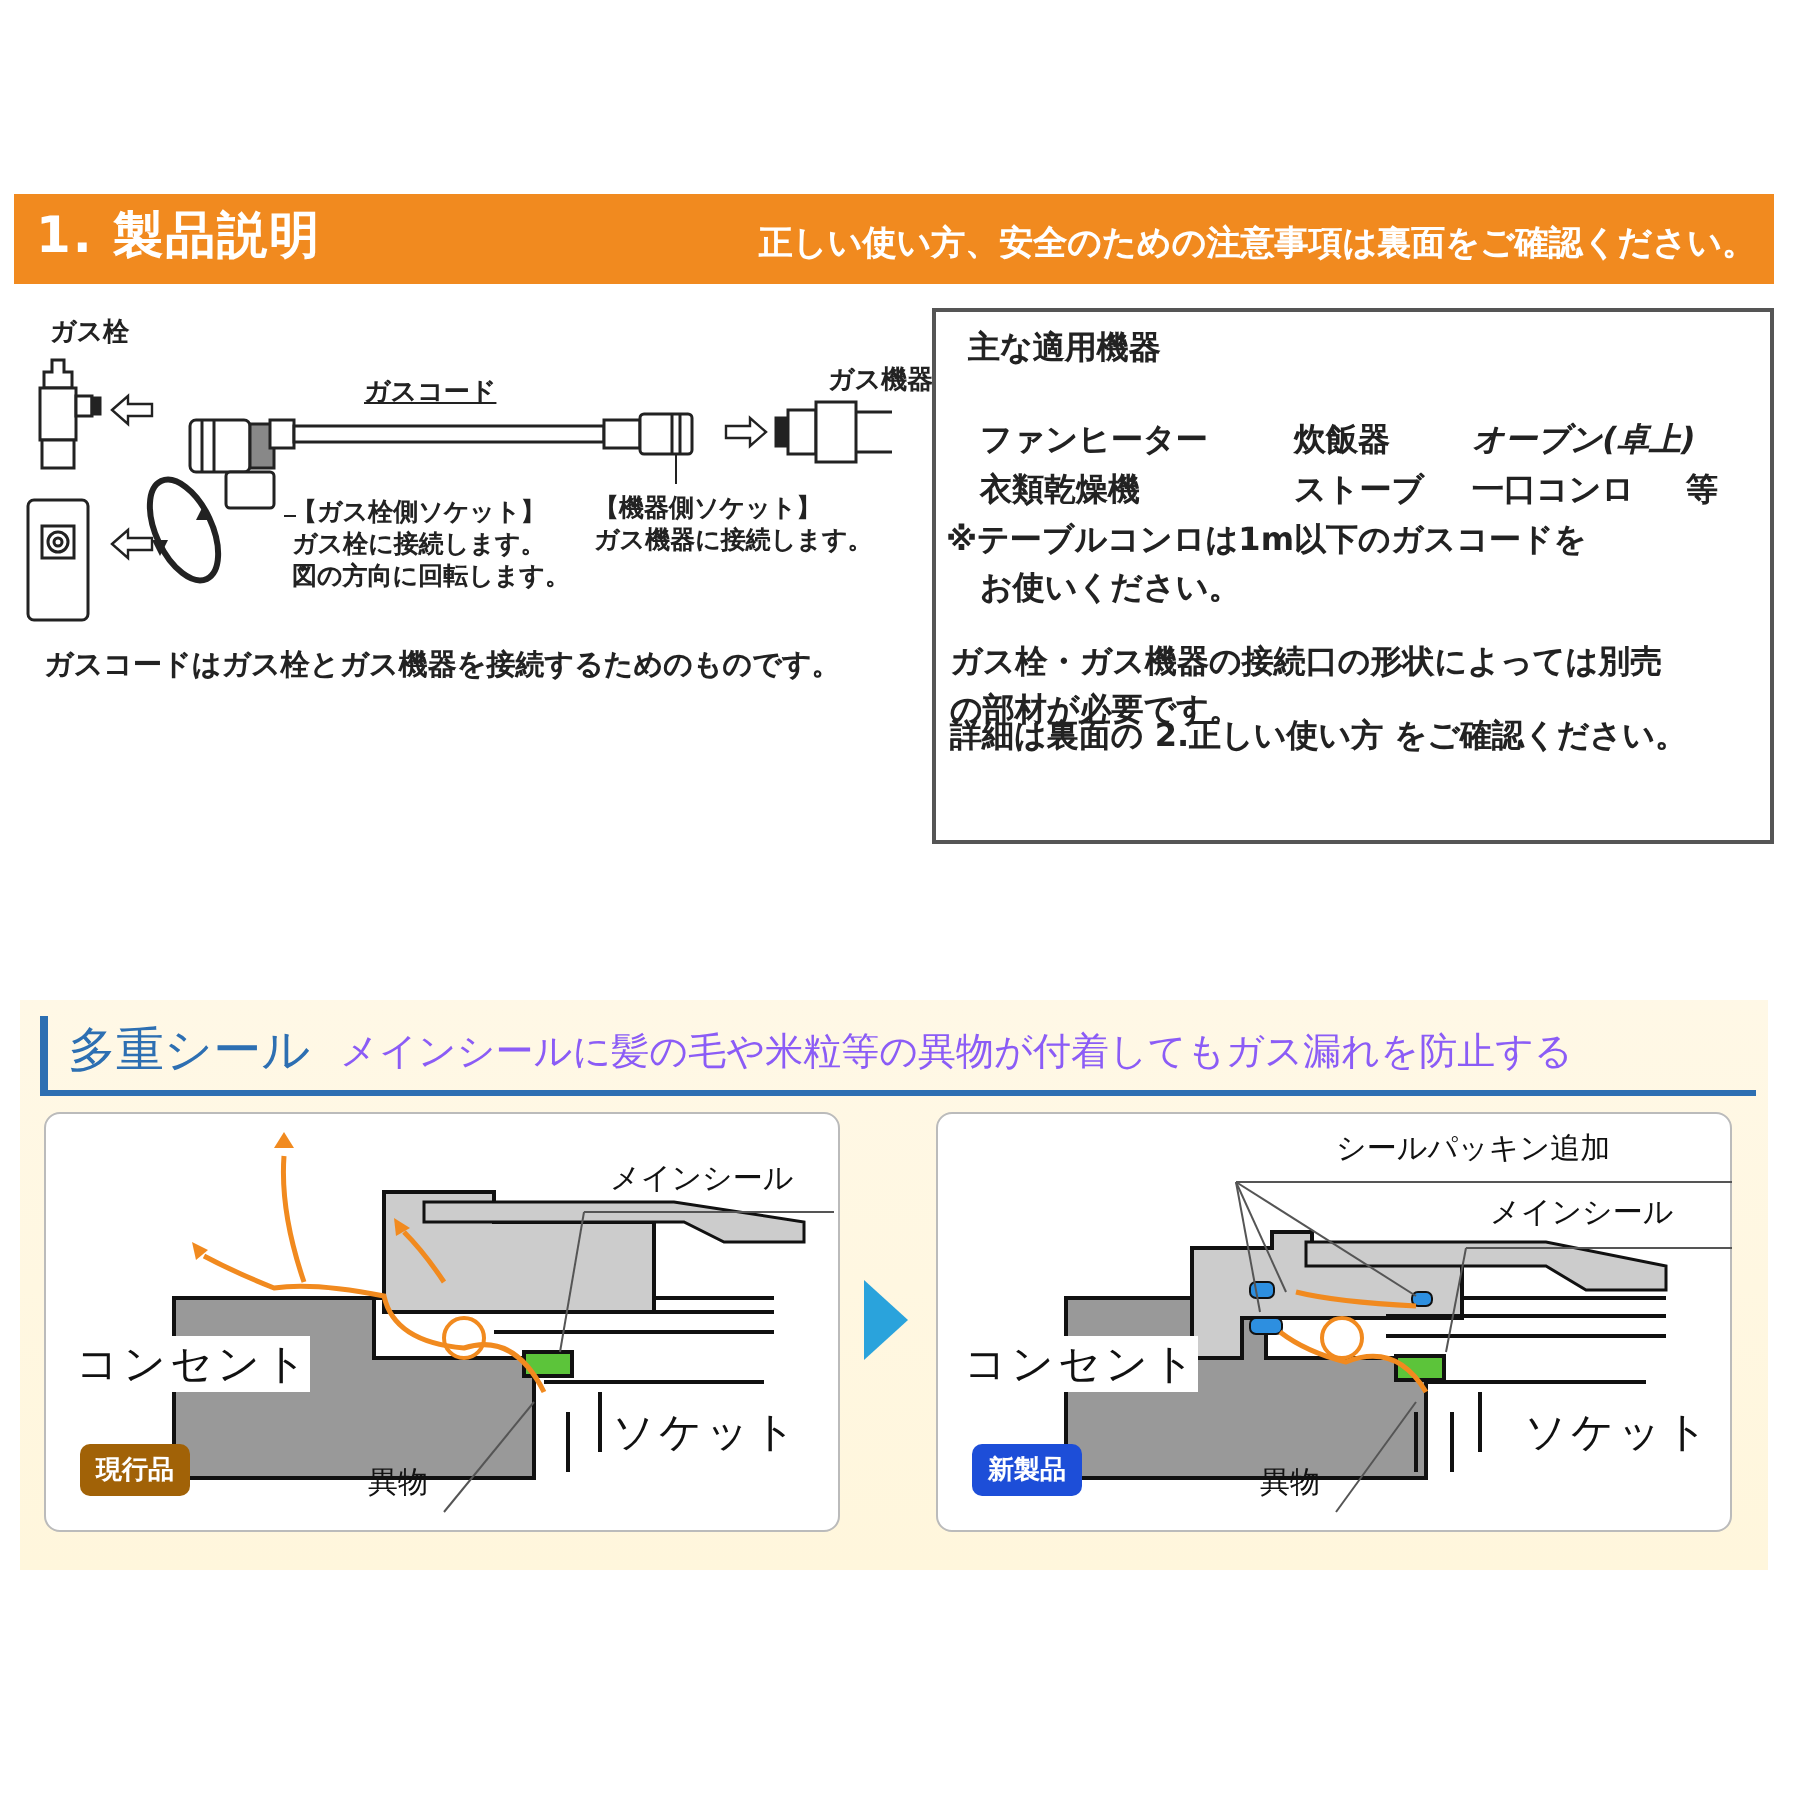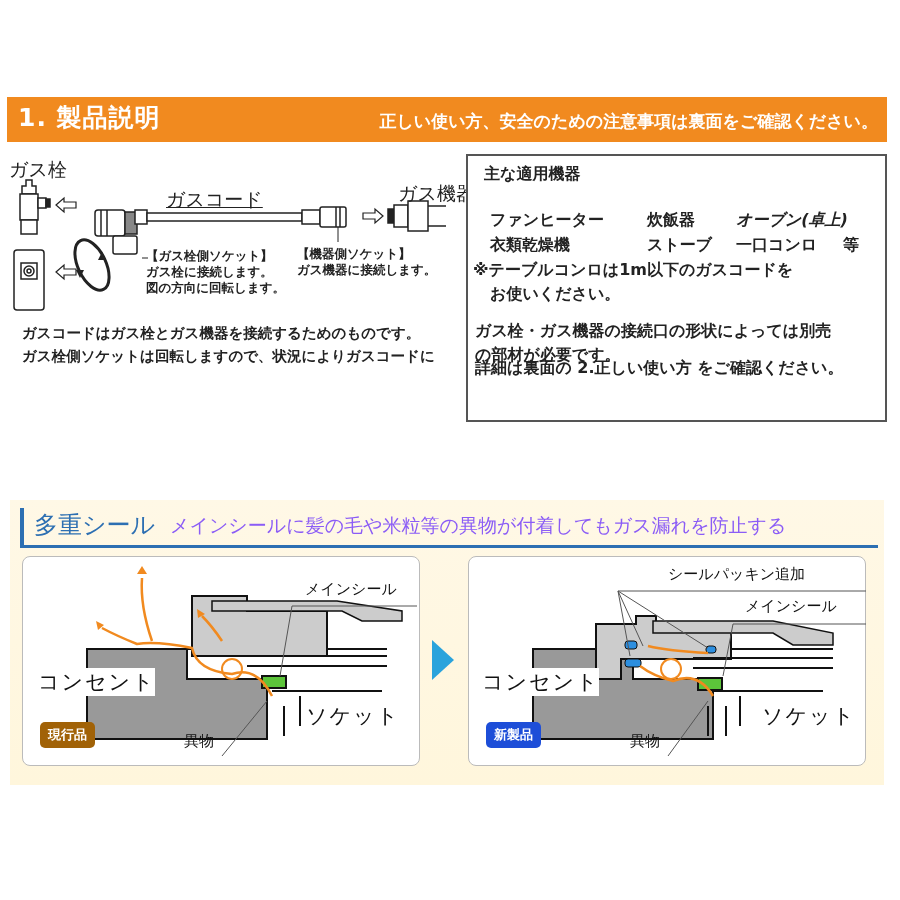--- a/index.html
+++ b/index.html
@@ -6,21 +6,21 @@
   body { width:900px; height:900px; position:relative; overflow:hidden;
          font-family:"DejaVu Sans", sans-serif; color:#222; }
   .abs { position:absolute; }
 
   
   .hdr { left:7px; top:97px; width:880px; height:45px; background:#f18a1f; }
   .hdr-title { left:18px; top:101px; font-size:25px; font-weight:bold; color:#fff; letter-spacing:1px; }
   .hdr-note { right:22px; top:110px; font-size:17px; font-weight:bold; color:#fff; }
 
   
-  .lbl { font-size:19px; font-weight:normal; color:#222; white-space:nowrap; }
+  .lbl { font-size:13px; font-weight:bold; color:#222; white-space:nowrap;margin-left:16px; }
   .lbl-sm { font-size:12.5px; font-weight:bold; color:#222; line-height:16px; white-space:nowrap; }
   .desc { left:22px; top:322px; font-size:14.5px; font-weight:bold; line-height:23px; color:#222; }
 
   
   .box { left:466px; top:154px; width:421px; height:268px; border:2px solid #555; box-sizing:border-box; background:#fff; }
   .box-title { left:484px; top:164px; font-size:16px; font-weight:bold; }
   .dev { font-size:16px; font-weight:bold; white-space:nowrap; }
   .box-text { font-size:16px; font-weight:bold; line-height:22px; white-space:nowrap; }
 
   
@@ -105,21 +105,20 @@
   <div class="lbl-sm">ガス栓に接続します。</div>
   <div class="lbl-sm">図の方向に回転します。</div>
 </div>
 <div class="abs" style="left:297px;top:246px;">
   <div class="lbl-sm">【機器側ソケット】</div>
   <div class="lbl-sm">ガス機器に接続します。</div>
 </div>
 
 <div class="abs desc">
   <div>ガスコードはガス栓とガス機器を接続するためのものです。</div>
-  <div>ガス栓側ソケットは回転しますので、状況によりガスコードに</div>
 </div>
 
 <div class="abs box"></div>
 <div class="abs box-title">主な適用機器</div>
 
 <div class="abs dev" style="left:490px;top:210px;">ファンヒーター</div>
 <div class="abs dev" style="left:647px;top:210px;">炊飯器</div>
 <div class="abs dev" style="left:736px;top:210px;font-style:italic;">オーブン(卓上)</div>
 <div class="abs dev" style="left:490px;top:235px;">衣類乾燥機</div>
 <div class="abs dev" style="left:647px;top:235px;">ストーブ</div>

